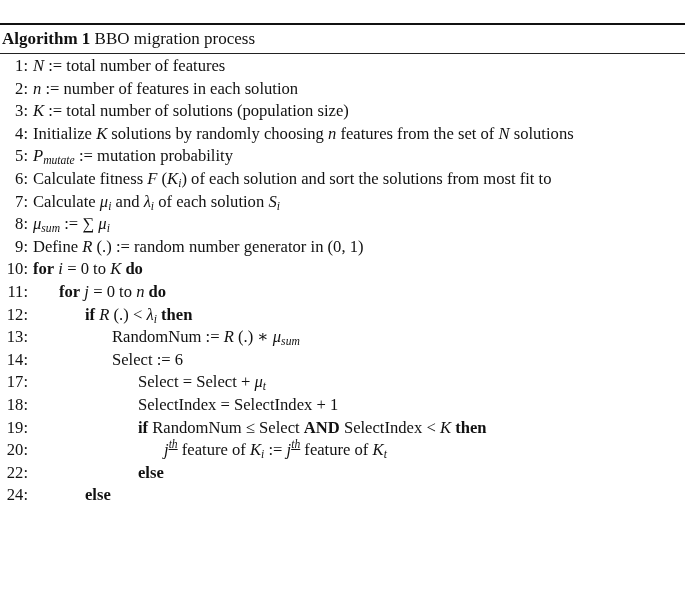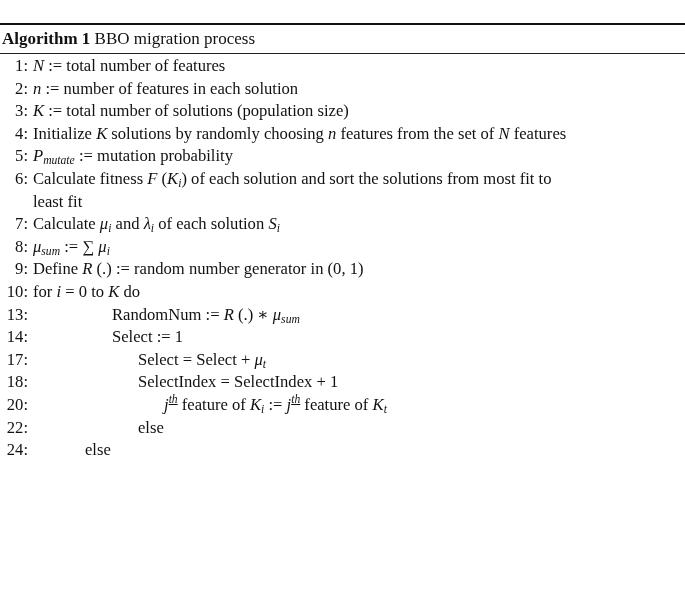--- a/index.html
+++ b/index.html
@@ -30,21 +30,21 @@
     }
     .line {
       position: relative; height: 22.6px; line-height: 22.6px; white-space: nowrap;
     }
     .num {
       position: absolute; left: 0; width: 28px; text-align: right;
     }
     .content {
       position: absolute; left: 33px; right: 12px;
     }
-    .kw { font-weight: normal; }
+    .kw { font-weight: bold; }
     .m { font-style: italic; }
     sub { font-size: 70%; vertical-align: -3px; line-height: 0; text-align: right; }
     sup { font-size: 70%; vertical-align: 7px; line-height: 0; text-decoration: underline; }
     .rule-thick-bottom {
       position: absolute; left: 0; top: 592px; width: 685px; height: 2px; background: #111;
     }
   </style>
 </head>
 <body>
 
@@ -68,34 +68,31 @@
       <span class="content"><span class="m">n</span><span> := number of features in each solution</span></span>
     </div>
 
     <div class="line">
       <span class="num">3:</span>
       <span class="content"><span class="m">K</span><span> := total number of solutions (population size)</span></span>
     </div>
 
     <div class="line">
       <span class="num">4:</span>
-      <span class="content"><span>Initialize </span><span class="m">K</span><span> solutions by randomly choosing </span><span class="m">n</span><span> features from the set of </span><span class="m">N</span><span> features</span></span>
+      <span class="content"><span>Initialize </span><span class="m">K</span><span> solutions by randomly choosing </span><span class="m">n</span><span> features from the set of </span><span class="m">N</span><span> solutions</span></span>
     </div>
 
     <div class="line">
       <span class="num">5:</span>
       <span class="content"><span class="m">P</span><sub class="m">mutate</sub><span> := mutation probability</span></span>
     </div>
 
     <div class="line">
       <span class="num">6:</span>
       <span class="content"><span>Calculate fitness </span><span class="m">F</span><span> (</span><span class="m">K</span><sub class="m">i</sub><span>)</span><span> of each solution and sort the solutions from most fit to</span></span>
-    </div>
-    <div class="line">
-      <span class="content">least fit</span>
     </div>
 
     <div class="line">
       <span class="num">7:</span>
       <span class="content"><span>Calculate </span><span class="m">μ</span><sub class="m">i</sub><span> and </span><span class="m">λ</span><sub class="m">i</sub><span> of each solution </span><span class="m">S</span><sub class="m">i</sub></span>
     </div>
 
     <div class="line">
       <span class="num">8:</span>
       <span class="content"><span class="m">μ</span><sub class="m">sum</sub><span> := ∑ </span><span class="m">μ</span><sub class="m">i</sub></span>
@@ -104,44 +101,56 @@
     <div class="line">
       <span class="num">9:</span>
       <span class="content"><span>Define </span><span class="m">R</span><span> (.) := random number generator in (0, 1)</span></span>
     </div>
 
     <div class="line">
       <span class="num">10:</span>
       <span class="content"><span class="kw">for</span> <span class="m">i</span><span> = 0 to </span><span class="m">K</span> <span class="kw">do</span></span>
     </div>
 
+    <div class="line">
+      <span class="num">11:</span>
+      <span class="content" style="padding-left:26px"><span class="kw">for</span> <span class="m">j</span><span> = 0 to </span><span class="m">n</span> <span class="kw">do</span></span>
+    </div>
 
+    <div class="line">
+      <span class="num">12:</span>
+      <span class="content" style="padding-left:52px"><span class="kw">if</span> <span class="m">R</span><span> (.) &lt; </span><span class="m">λ</span><sub class="m">i</sub> <span class="kw">then</span></span>
+    </div>
 
     <div class="line">
       <span class="num">13:</span>
       <span class="content" style="padding-left:79px"><span>RandomNum := </span><span class="m">R</span><span> (.) ∗ </span><span class="m">μ</span><sub class="m">sum</sub></span>
     </div>
 
     <div class="line">
       <span class="num">14:</span>
-      <span class="content" style="padding-left:79px">Select := 1</span>
+      <span class="content" style="padding-left:79px">Select := 6</span>
     </div>
 
 
 
     <div class="line">
       <span class="num">17:</span>
       <span class="content" style="padding-left:105px"><span>Select = Select + </span><span class="m">μ</span><sub class="m">t</sub></span>
     </div>
 
     <div class="line">
       <span class="num">18:</span>
       <span class="content" style="padding-left:105px">SelectIndex = SelectIndex + 1</span>
     </div>
 
+    <div class="line">
+      <span class="num">19:</span>
+      <span class="content" style="padding-left:105px"><span class="kw">if</span><span> RandomNum ≤ Select </span><span class="kw">AND</span><span> SelectIndex &lt; </span><span class="m">K</span> <span class="kw">then</span></span>
+    </div>
 
     <div class="line">
       <span class="num">20:</span>
       <span class="content" style="padding-left:131px"><span class="m">j</span><sup class="m">th</sup><span> feature of </span><span class="m">K</span><sub class="m">i</sub><span> := </span><span class="m">j</span><sup class="m">th</sup><span> feature of </span><span class="m">K</span><sub class="m">t</sub></span>
     </div>
 
 
     <div class="line">
       <span class="num">22:</span>
       <span class="content kw" style="padding-left:105px">else</span>

